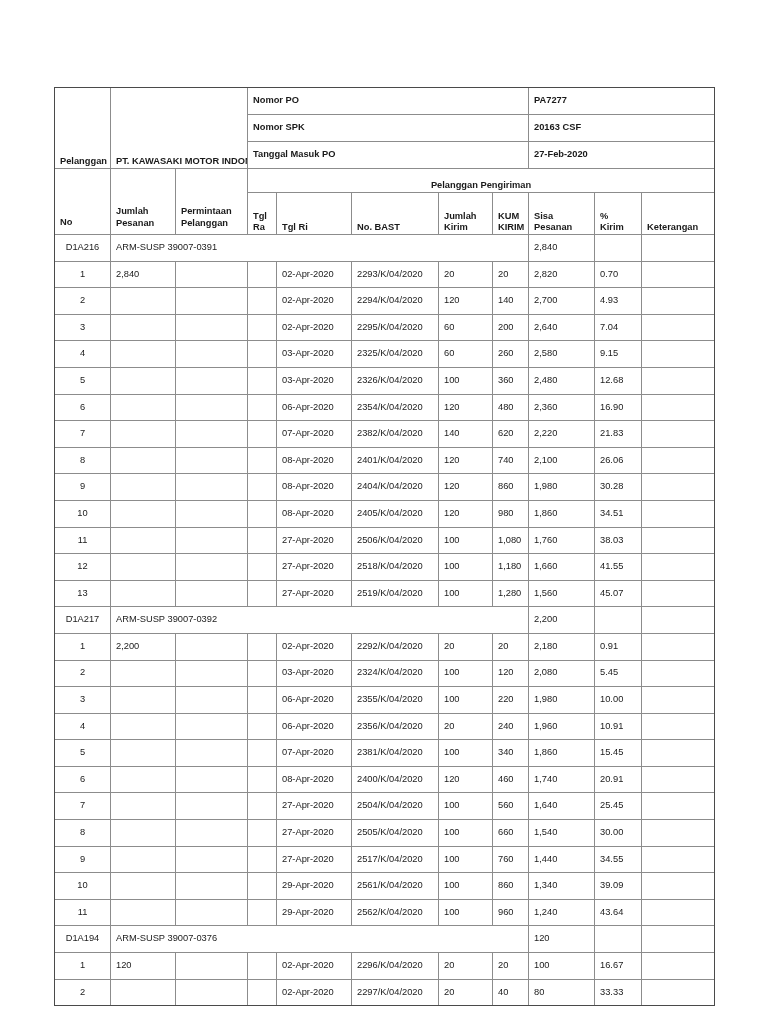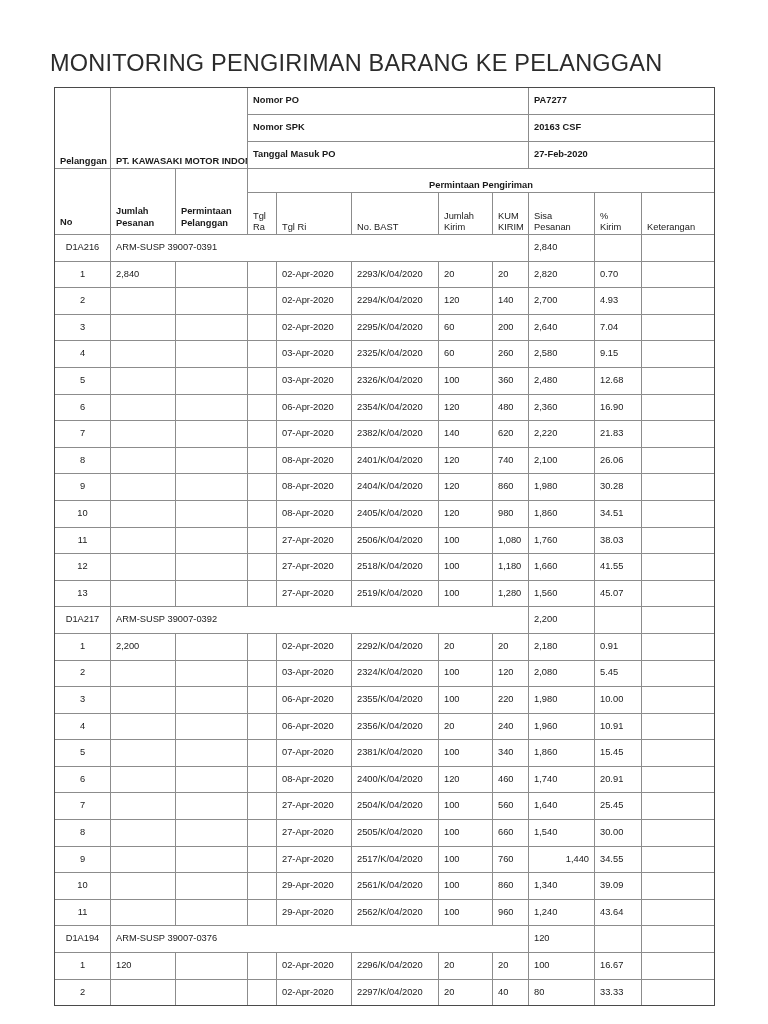--- a/index.html
+++ b/index.html
@@ -69,40 +69,39 @@
     white-space: normal;
     line-height: 1.45;
   }
   .group-head {
     text-align: center;
     font-weight: bold;
     vertical-align: middle;
     height: 24px;
   }
   .colhead td {
-    font-weight: normal;
+    font-weight: bold;
     vertical-align: bottom;
     padding-bottom: 5px;
     height: 42px;
     white-space: normal;
     line-height: 1.3;
   }
   .body-row td { height: 26.6px; vertical-align: middle; }
   .grp-row td { height: 26.6px; vertical-align: middle; }
   .grp-code { text-align: center; }
   .cell-center { text-align: center; }
   .cell-left { text-align: left; }
   .thick-top { border-top: 1px solid #4a4a4a; }
 </style>
 </head>
 <body>
 
 <div class="page">
 
-  <div class="doc-title">MONITORING PENGIRIMAN BARANG KE PELANGGAN</div>
 
   <table class="main">
     <colgroup>
       <col style="width:56px">
       <col style="width:65px">
       <col style="width:72px">
       <col style="width:29px">
       <col style="width:75px">
       <col style="width:87px">
       <col style="width:54px">
@@ -131,21 +130,21 @@
       <tr>
         <td rowspan="2" class="colhead-first thick-top" style="font-weight:bold;vertical-align:bottom;padding-bottom:5px;height:66px">No</td>
         <td rowspan="2" class="thick-top" style="font-weight:bold;vertical-align:bottom;padding-bottom:5px;white-space:normal;line-height:1.3">
           <span>Jumlah</span><br>
           <span>Pesanan</span>
         </td>
         <td rowspan="2" class="thick-top" style="font-weight:bold;vertical-align:bottom;padding-bottom:5px;white-space:normal;line-height:1.3">
           <span>Permintaan</span><br>
           <span>Pelanggan</span>
         </td>
-        <td colspan="8" class="group-head thick-top">Permintaan Pengiriman</td>
+        <td colspan="8" class="group-head thick-top">Pelanggan Pengiriman</td>
       </tr>
 
       <tr class="colhead">
         <td>
           <span>Tgl</span><br>
           <span>Ra</span>
         </td>
         <td>Tgl Ri</td>
         <td>No. BAST</td>
         <td>
@@ -456,21 +455,21 @@
         </tr>
         <tr class="body-row">
           <td class="cell-center" style="height:26.6px;vertical-align:middle;">9</td>
           <td class="cell-left" style="height:26.6px;vertical-align:middle;"></td>
           <td class="cell-left" style="height:26.6px;vertical-align:middle;"></td>
           <td class="cell-center" style="height:26.6px;vertical-align:middle;"></td>
           <td class="cell-left" style="height:26.6px;vertical-align:middle;">27-Apr-2020</td>
           <td class="cell-left" style="height:26.6px;vertical-align:middle;">2517/K/04/2020</td>
           <td class="cell-left" style="height:26.6px;vertical-align:middle;">100</td>
           <td class="cell-left" style="height:26.6px;vertical-align:middle;">760</td>
-          <td class="cell-left" style="height:26.6px;vertical-align:middle;text-align:right;">1,440</td>
+          <td class="cell-left" style="height:26.6px;vertical-align:middle;">1,440</td>
           <td class="cell-left" style="height:26.6px;vertical-align:middle;">34.55</td>
           <td class="cell-left" style="height:26.6px;vertical-align:middle;"></td>
         </tr>
         <tr class="body-row">
           <td class="cell-center" style="height:26.6px;vertical-align:middle;">10</td>
           <td class="cell-left" style="height:26.6px;vertical-align:middle;"></td>
           <td class="cell-left" style="height:26.6px;vertical-align:middle;"></td>
           <td class="cell-center" style="height:26.6px;vertical-align:middle;"></td>
           <td class="cell-left" style="height:26.6px;vertical-align:middle;">29-Apr-2020</td>
           <td class="cell-left" style="height:26.6px;vertical-align:middle;">2561/K/04/2020</td>

